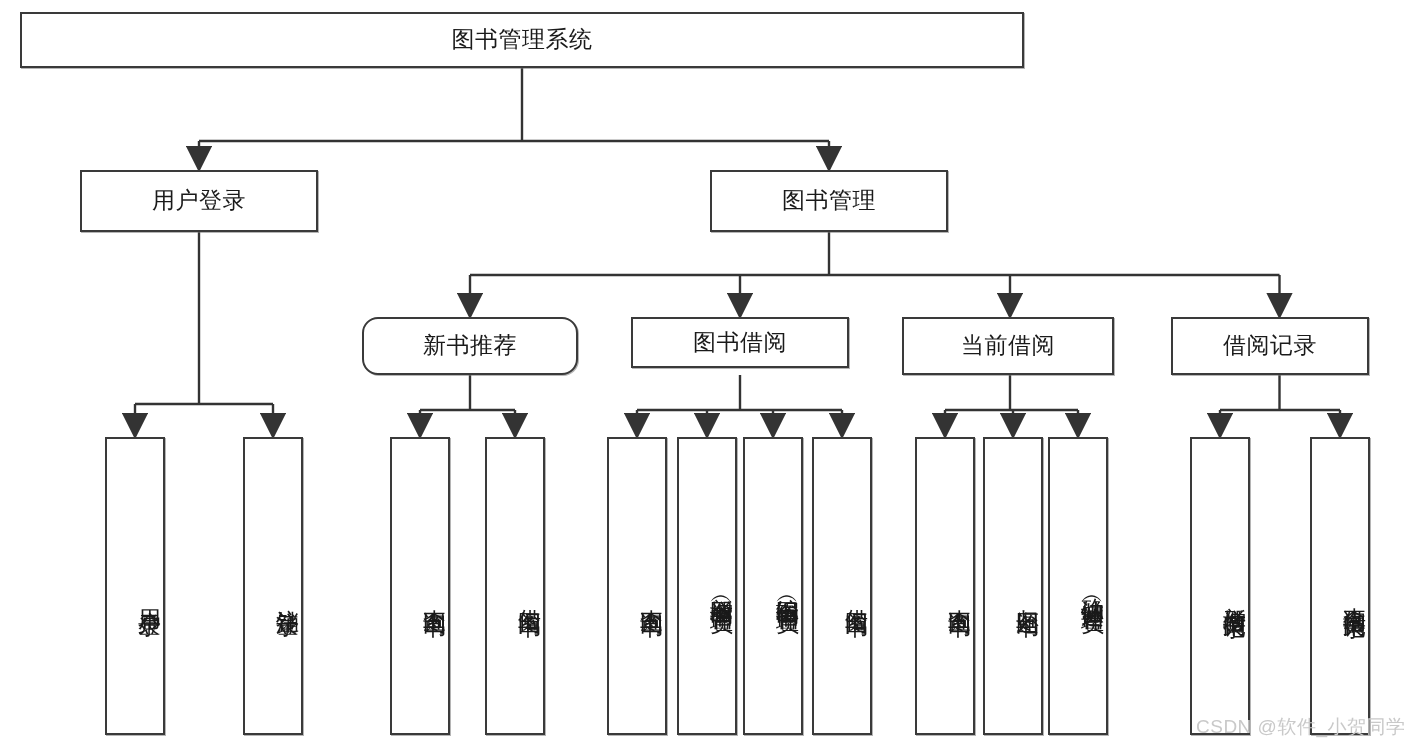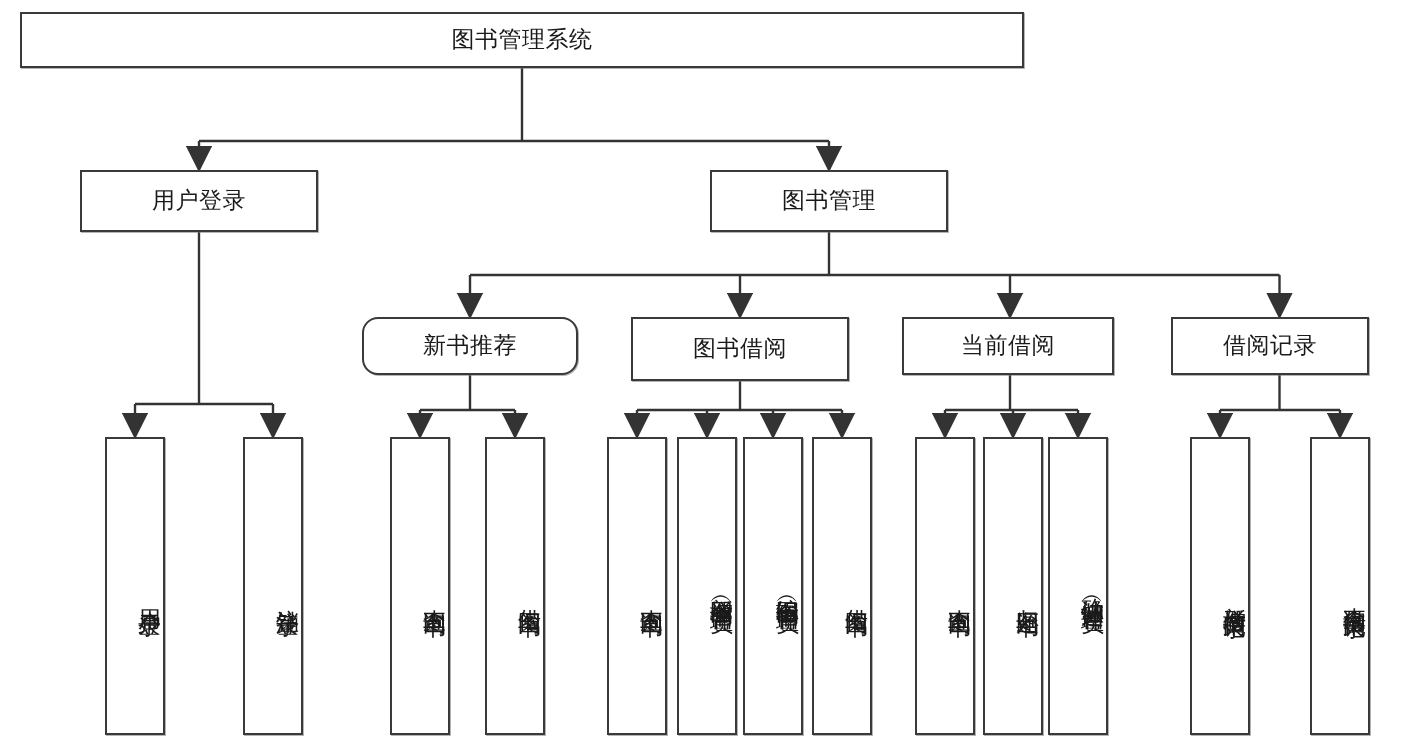--- a/index.html
+++ b/index.html
@@ -115,21 +115,21 @@
       </div>
       <div class="node horiz" style="left: 80px; top: 170px; width: 238px; height: 62px;">
         <span>用户登录</span>
       </div>
       <div class="node horiz" style="left: 710px; top: 170px; width: 238px; height: 62px;">
         <span>图书管理</span>
       </div>
       <div class="node horiz" style="left: 362px; top: 317px; width: 216px; height: 58px; border-radius: 16px;">
         <span>新书推荐</span>
       </div>
-      <div class="node horiz" style="left: 631px; top: 317px; width: 218px; height: 64px;">
+      <div class="node horiz" style="left: 631px; top: 317px; width: 218px; height: 51px;">
         <span>图书借阅</span>
       </div>
       <div class="node horiz" style="left: 902px; top: 317px; width: 212px; height: 58px;">
         <span>当前借阅</span>
       </div>
       <div class="node horiz" style="left: 1171px; top: 317px; width: 198px; height: 58px;">
         <span>借阅记录</span>
       </div>
       <div class="node vert" style="left: 105px; top: 437px; width: 60px; height: 298px;">
         <span>用户登录</span>
@@ -165,13 +165,14 @@
         <span>确认归还（管理员）</span>
       </div>
       <div class="node vert" style="left: 1190px; top: 437px; width: 60px; height: 298px;">
         <span>新增借阅记录</span>
       </div>
       <div class="node vert" style="left: 1310px; top: 437px; width: 60px; height: 298px;">
         <span>查询借阅记录</span>
       </div>
     </div>
 
+  <div class="watermark" style="left:1196px; top:714px;">CSDN @软件_小贺同学</div>
 </div>
 
 </body></html>

